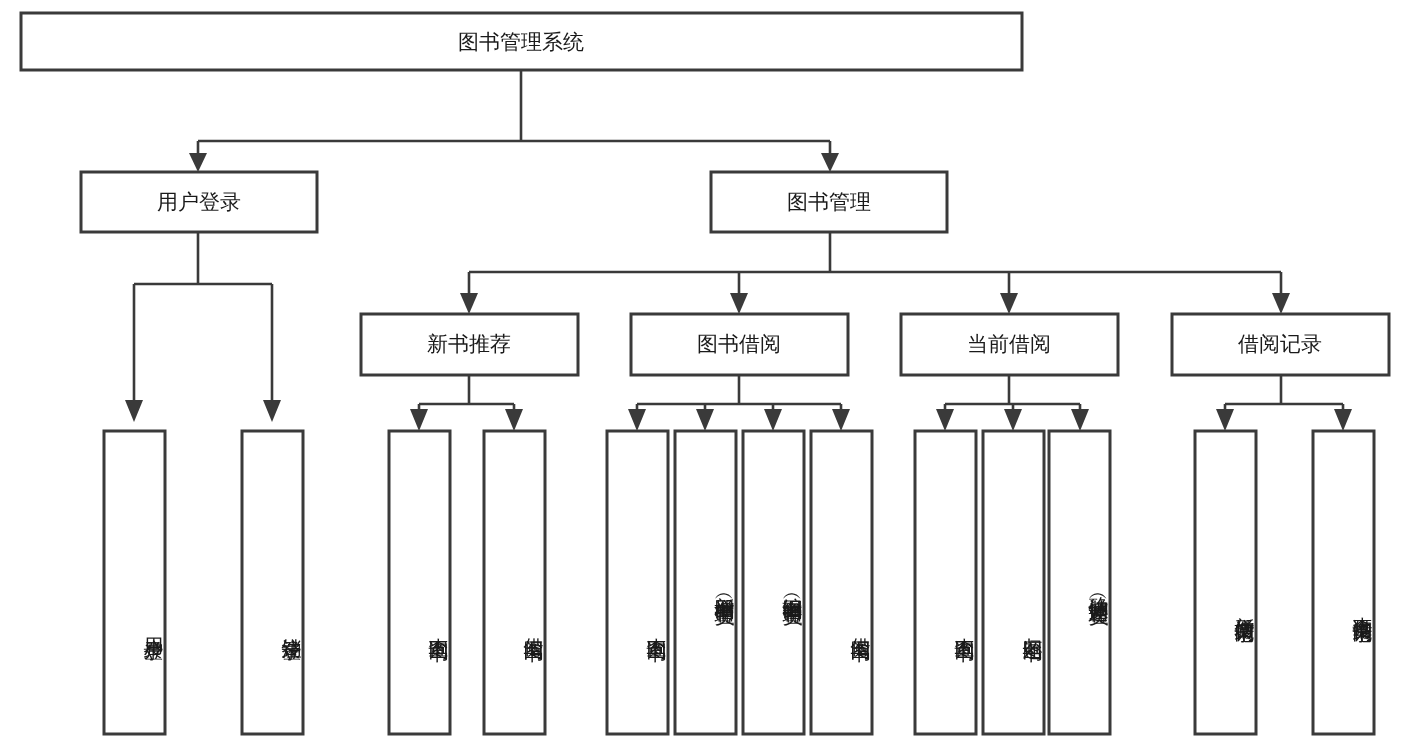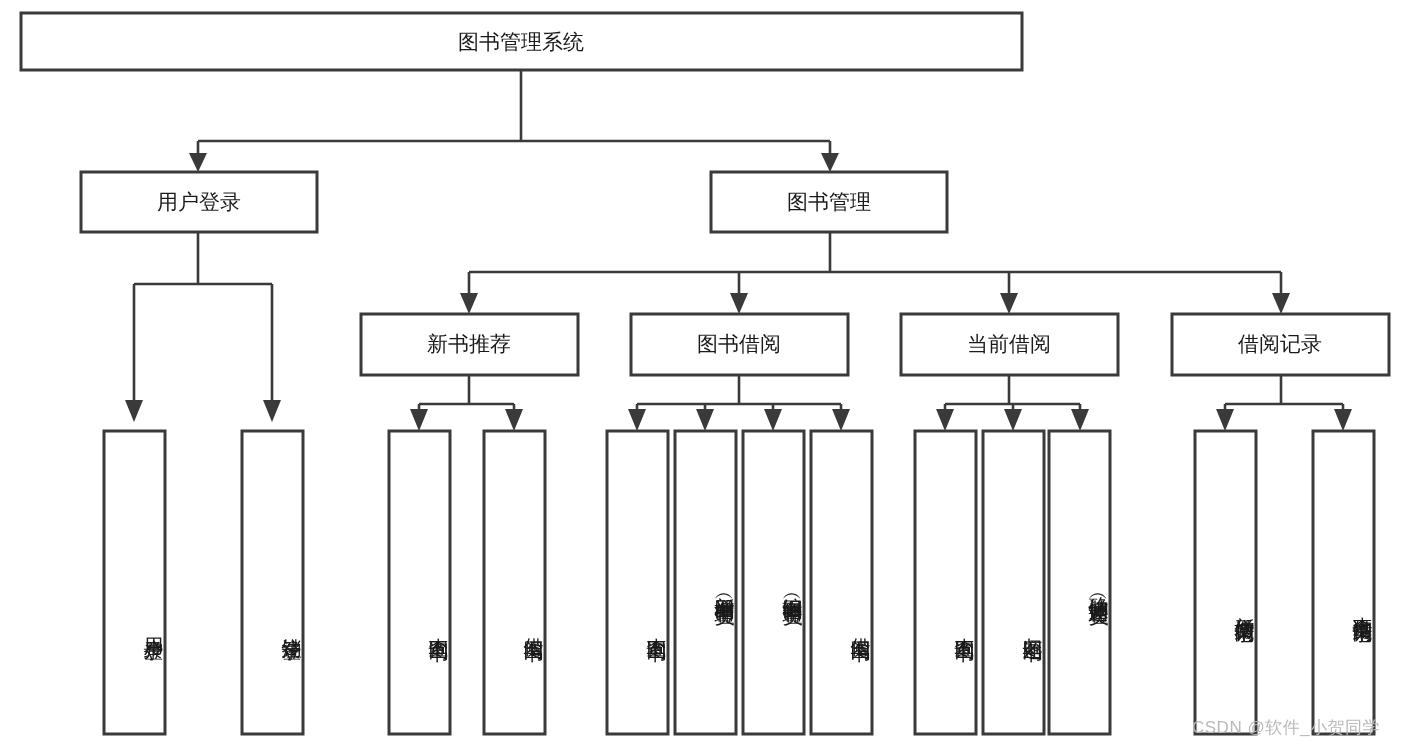--- a/index.html
+++ b/index.html
@@ -208,15 +208,14 @@
   <div class="node-label-v" style="left:743px; top:445px; width:61px; height:285px;">编辑图书（管理员）</div>
   <div class="node-label-v" style="left:811px; top:520px; width:61px; height:210px;">借阅图书</div>
 
   <div class="node-label-v" style="left:915px; top:520px; width:61px; height:210px;">查询图书</div>
   <div class="node-label-v" style="left:983px; top:520px; width:61px; height:210px;">归还图书</div>
   <div class="node-label-v" style="left:1049px; top:445px; width:61px; height:285px;">确认归还（管理员）</div>
 
   <div class="node-label-v" style="left:1195px; top:480px; width:61px; height:250px;">新增借阅记录</div>
   <div class="node-label-v" style="left:1313px; top:480px; width:61px; height:250px;">查询借阅记录</div>
 
-  <div class="watermark" style="left:1192px; top:716px;">CSDN @软件_小贺同学</div>
 
 </div>
 
 </body></html>

